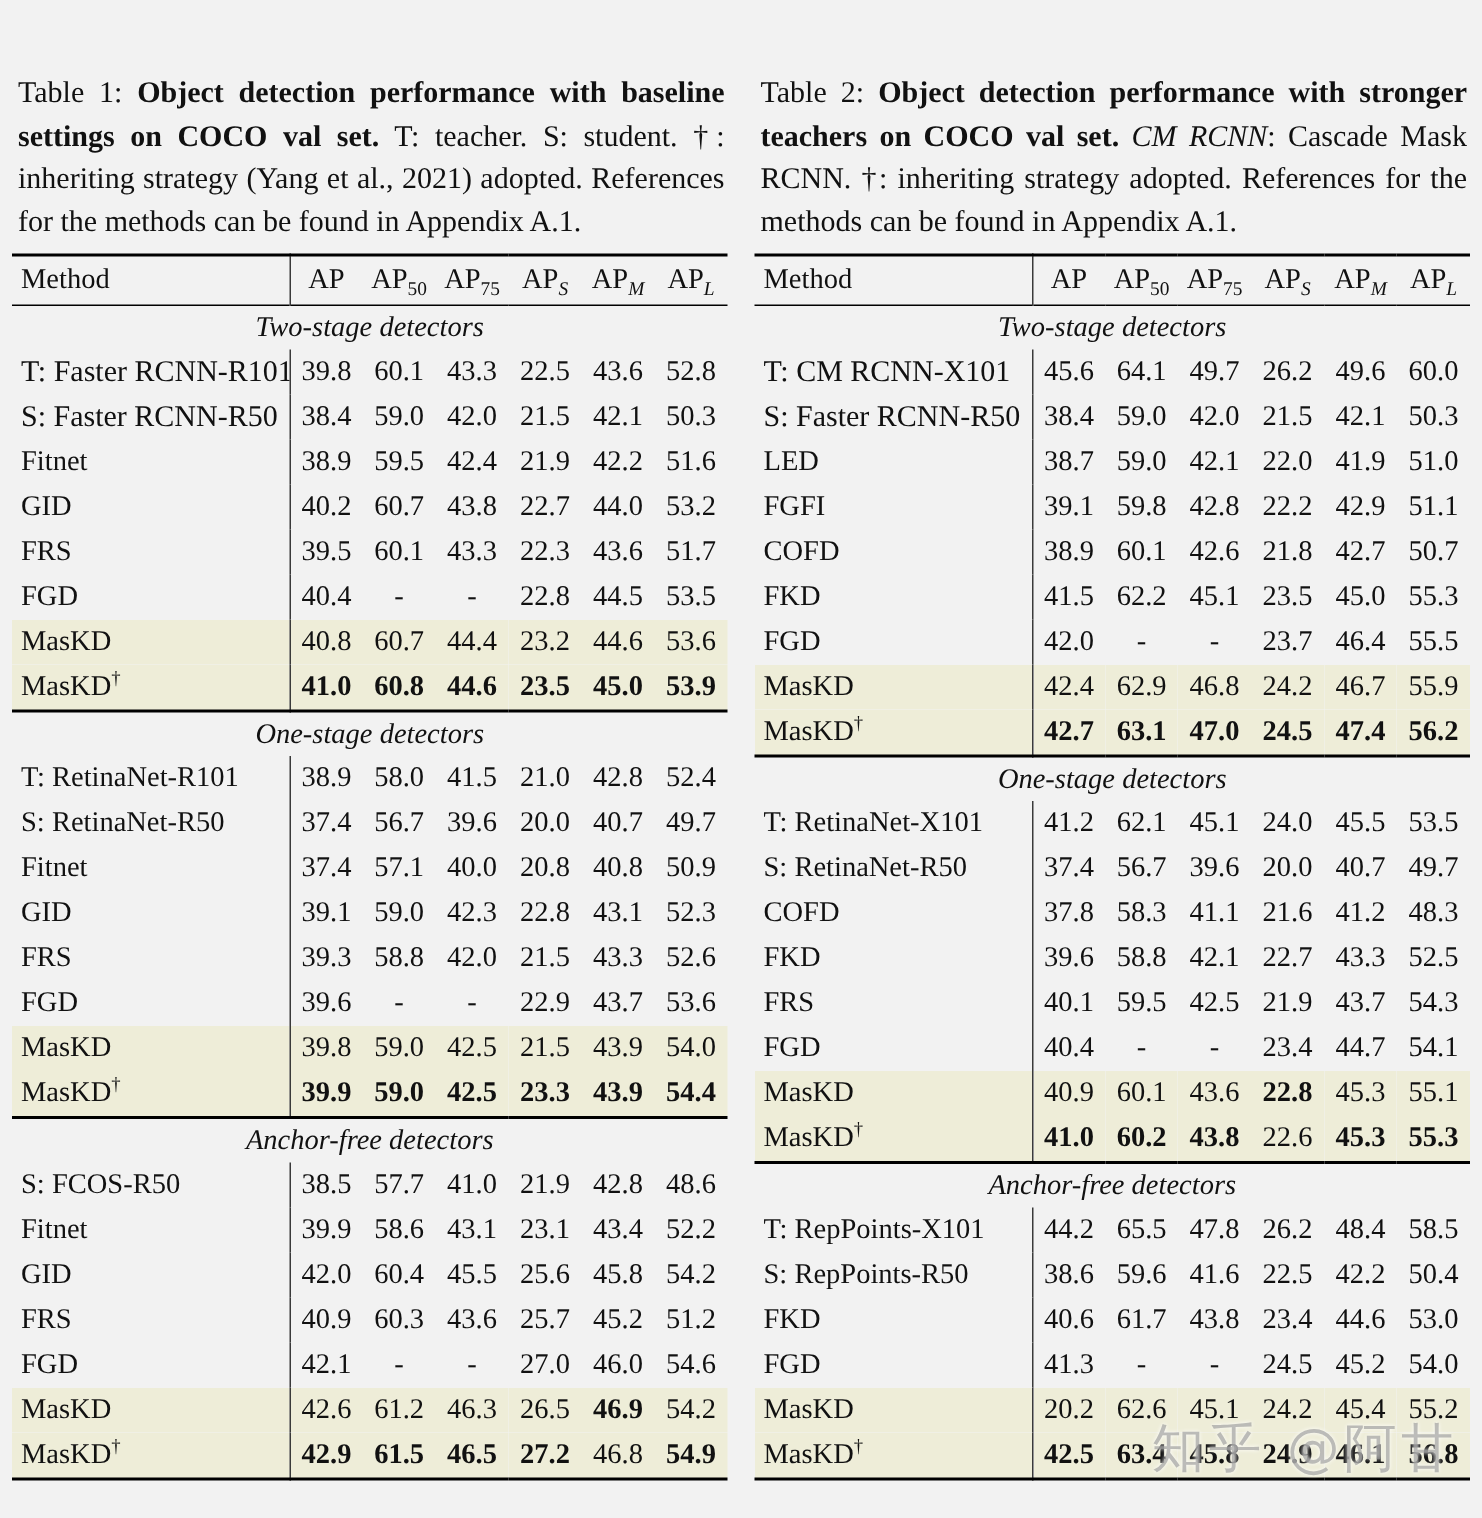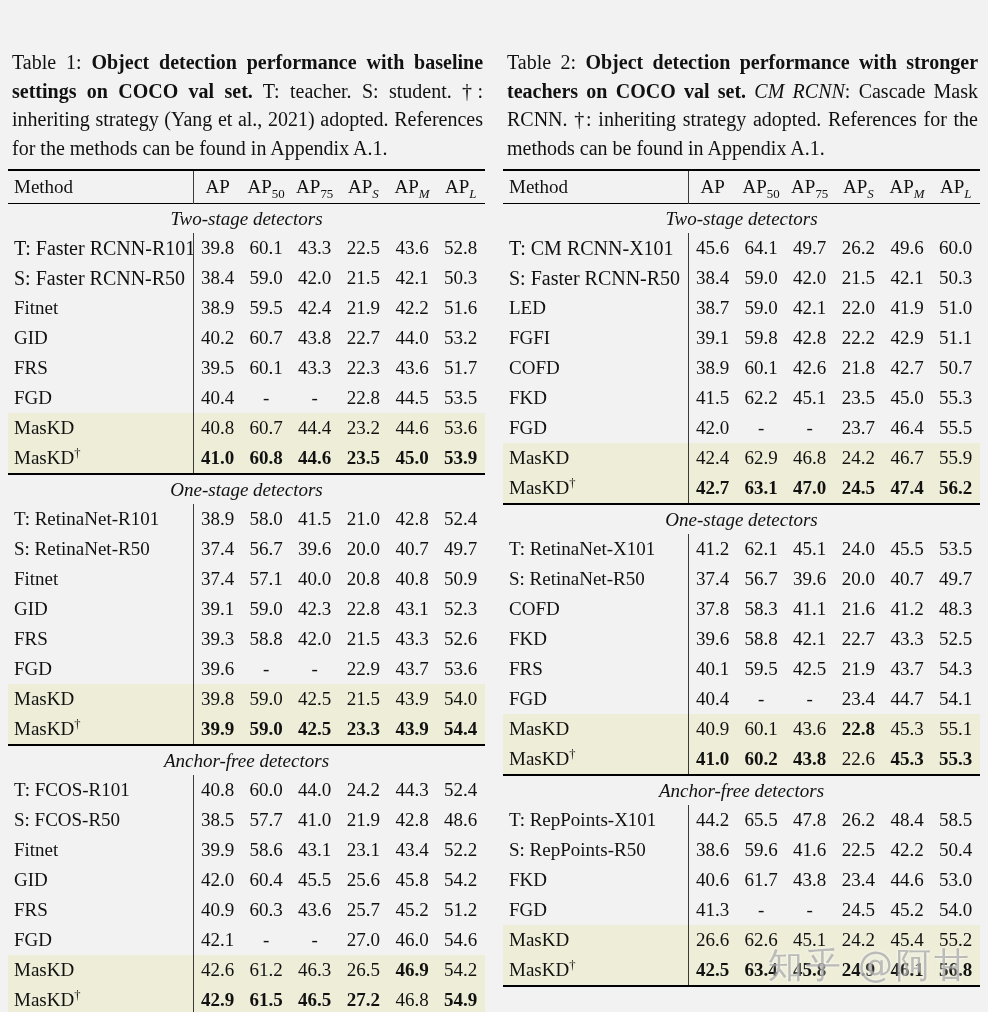--- a/index.html
+++ b/index.html
@@ -255,29 +255,20 @@
             <td class="b">23.3</td>
             <td class="b">43.9</td>
             <td class="b">54.4</td>
           </tr>
         </tbody>
         <tbody>
           <tr>
             <td colspan="7" class="section-title">Anchor-free detectors</td>
           </tr>
           <tr>
-            <td class="method-cell">T: FCOS-R101</td>
-            <td>40.8</td>
-            <td>60.0</td>
-            <td>44.0</td>
-            <td>24.2</td>
-            <td>44.3</td>
-            <td>52.4</td>
-          </tr>
-          <tr>
             <td class="method-cell">S: FCOS-R50</td>
             <td>38.5</td>
             <td>57.7</td>
             <td>41.0</td>
             <td>21.9</td>
             <td>42.8</td>
             <td>48.6</td>
           </tr>
           <tr>
             <td class="method-cell">Fitnet</td>
@@ -557,21 +548,21 @@
             <td class="method-cell">FGD</td>
             <td>41.3</td>
             <td>-</td>
             <td>-</td>
             <td>24.5</td>
             <td>45.2</td>
             <td>54.0</td>
           </tr>
           <tr class="hl">
             <td class="method-cell">MasKD</td>
-            <td>26.6</td>
+            <td>20.2</td>
             <td>62.6</td>
             <td>45.1</td>
             <td>24.2</td>
             <td>45.4</td>
             <td>55.2</td>
           </tr>
           <tr class="hl">
             <td class="method-cell">MasKD<sup class="dagger">†</sup></td>
             <td class="b">42.5</td>
             <td class="b">63.4</td>

